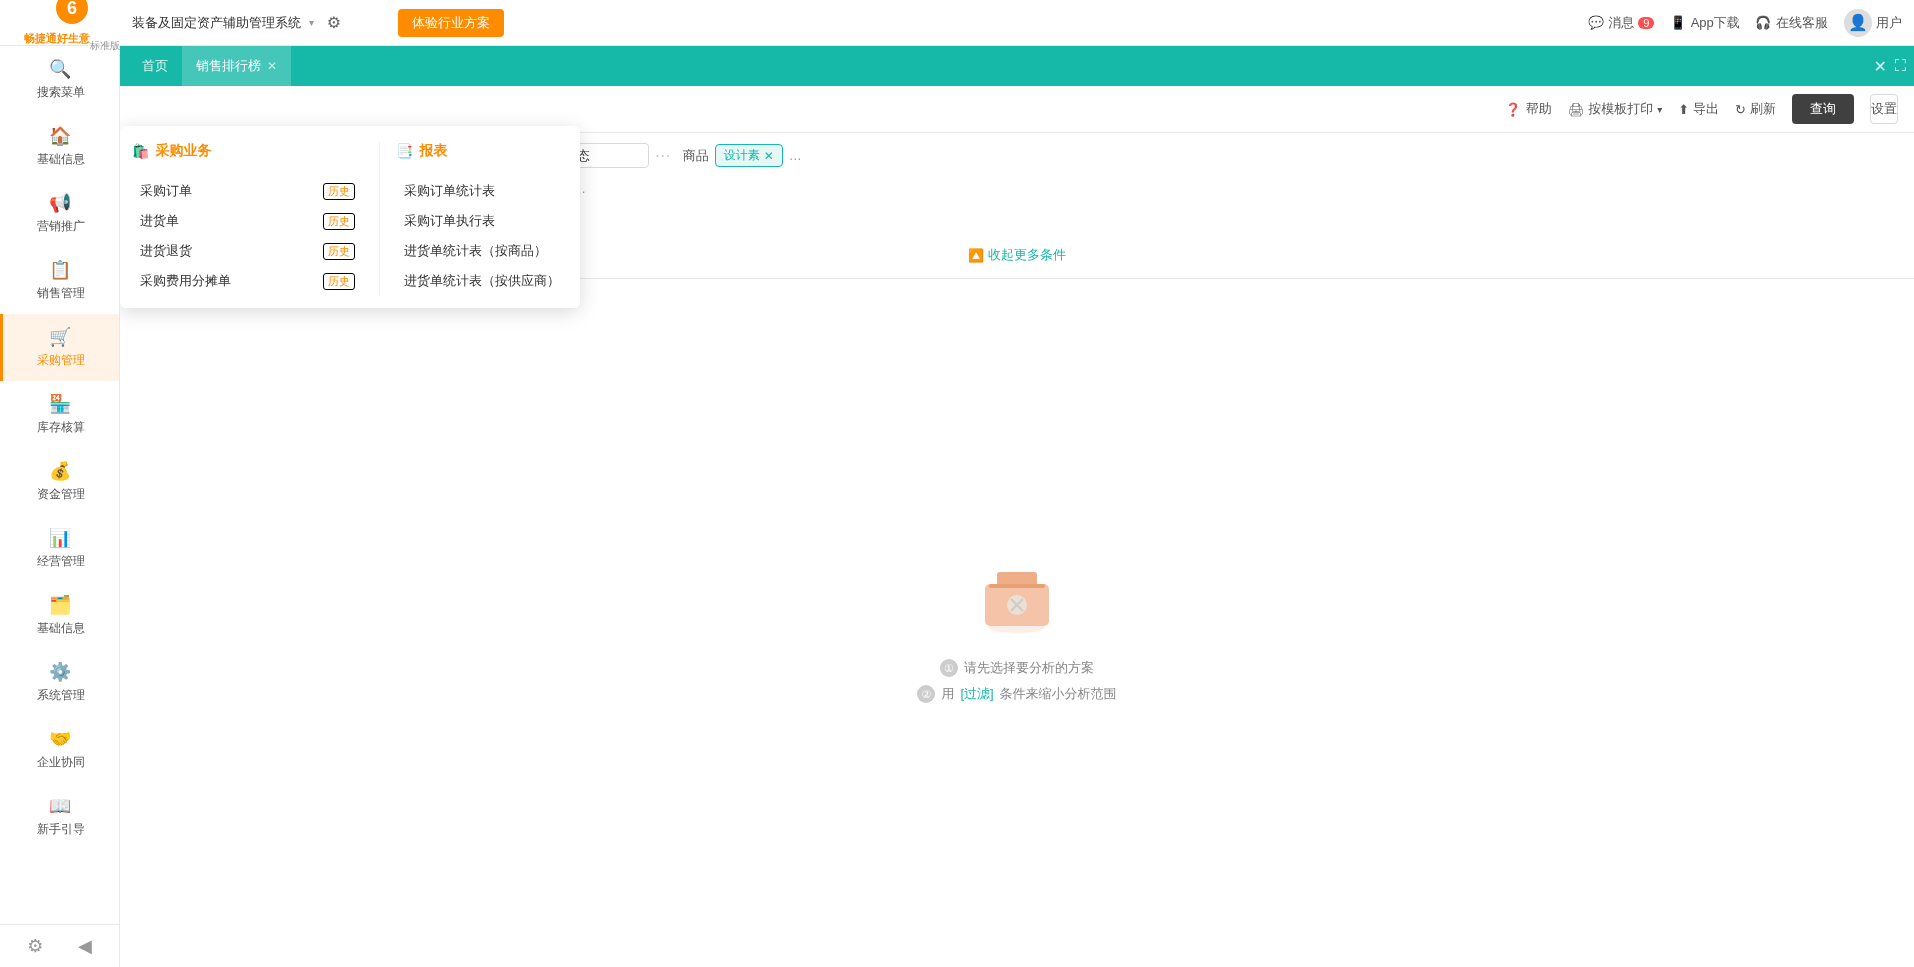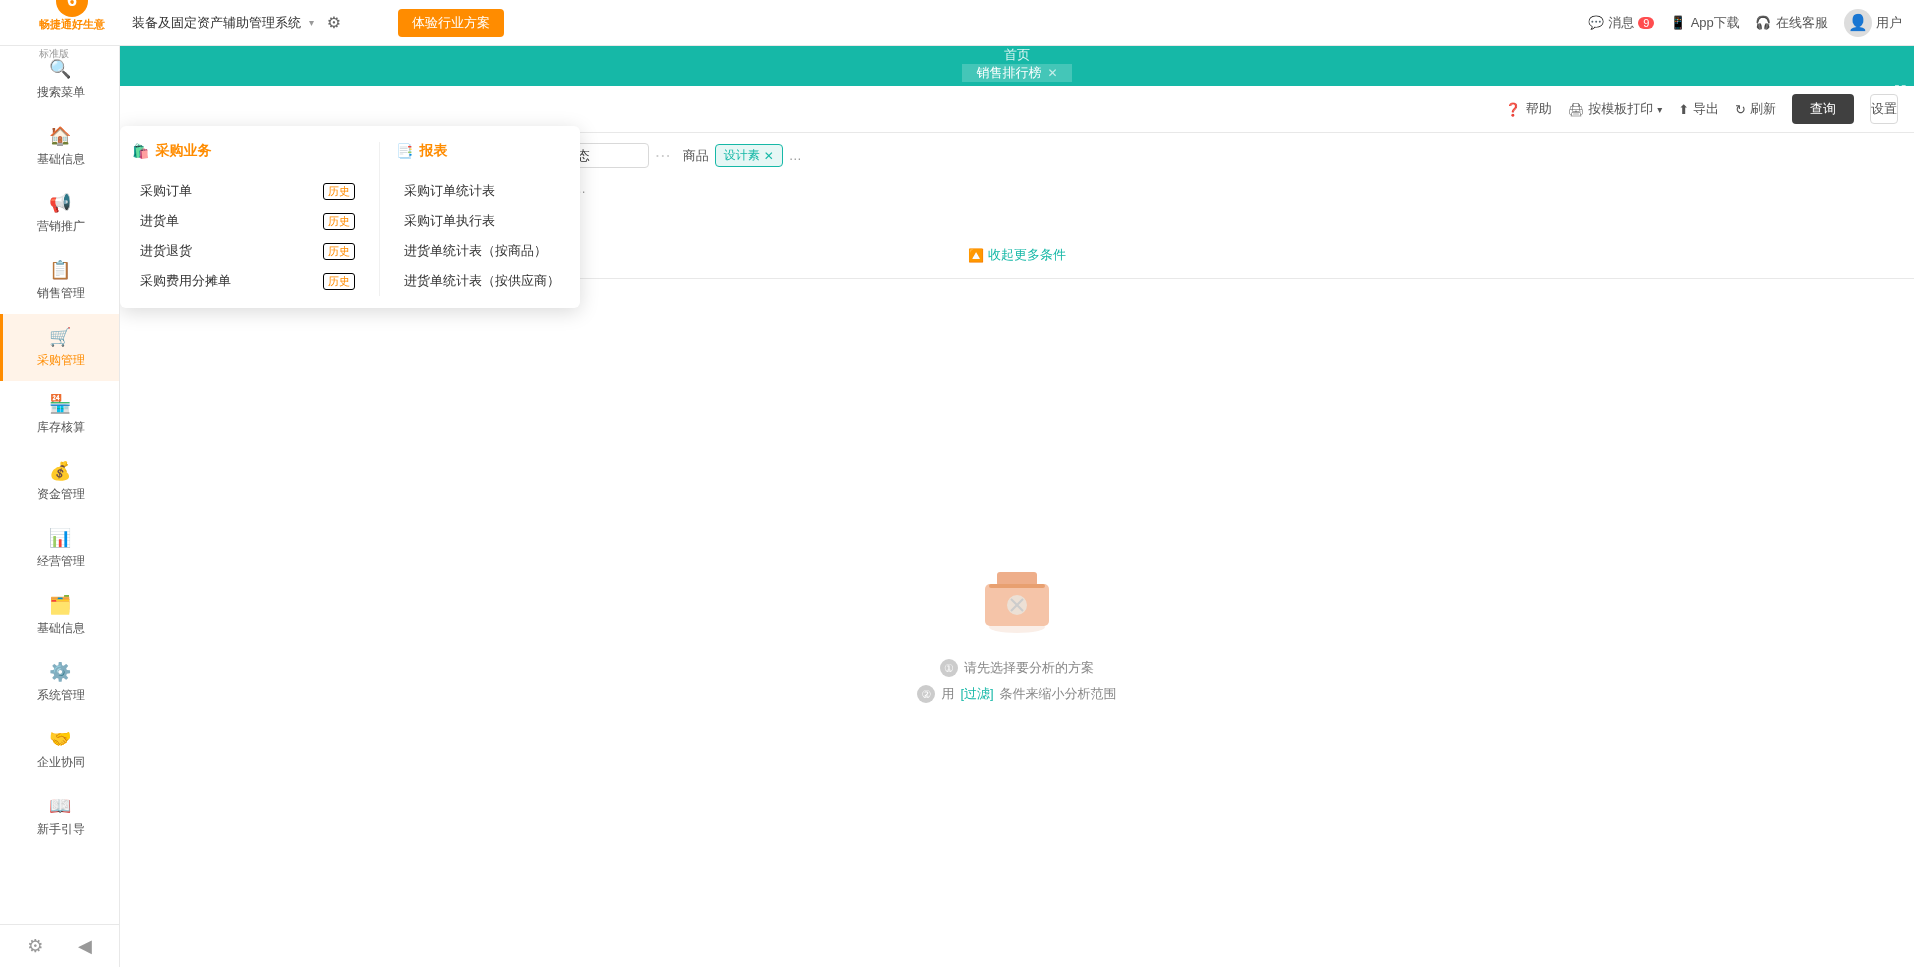--- a/index.html
+++ b/index.html
@@ -100,21 +100,20 @@
       flex: 1; display: flex; flex-direction: column; overflow: hidden; position: relative;
     }
 
     
     .tab-bar {
       background: #16b8a7;
       display: flex; align-items: center;
       height: 40px;
       flex-shrink: 0;
       padding: 0 8px;
-      flex-direction: column;
     }
     .tab {
       padding: 0 14px; height: 40px; display: flex; align-items: center; gap: 6px;
       color: rgba(255,255,255,0.85); cursor: pointer; font-size: 13px;
     }
     .tab.active { background: rgba(255,255,255,0.2); color: #fff; }
     .tab-close { font-size: 12px; opacity: 0.7; }
     .tab-bar-right { margin-left: auto; display: flex; align-items: center; gap: 8px; }
     .tab-action { color: rgba(255,255,255,0.85); font-size: 16px; cursor: pointer; }
 
@@ -211,21 +210,21 @@
     .tab-content-wrapper {
       flex: 1; display: flex; flex-direction: column; overflow: hidden; position: relative;
     }
   </style>
 </head>
 <body>
 
 <div class="top-header">
   <div class="logo-area">
     <div class="logo-icon">6</div>
-    <div style="display:flex;flex-direction:column;">
+    <div style="display:flex;flex-direction:row;align-items:center">
       <span style="font-size:11px;color:#ff8c00;font-weight:bold">畅捷通好生意</span>
       <span class="logo-text">标准版</span>
     </div>
   </div>
   <div class="header-middle">
     <span class="system-name">装备及固定资产辅助管理系统</span>
     <span class="dropdown-arrow">▾</span>
     <span class="settings-icon">⚙</span>
     <button class="industry-btn">体验行业方案</button>
   </div>

